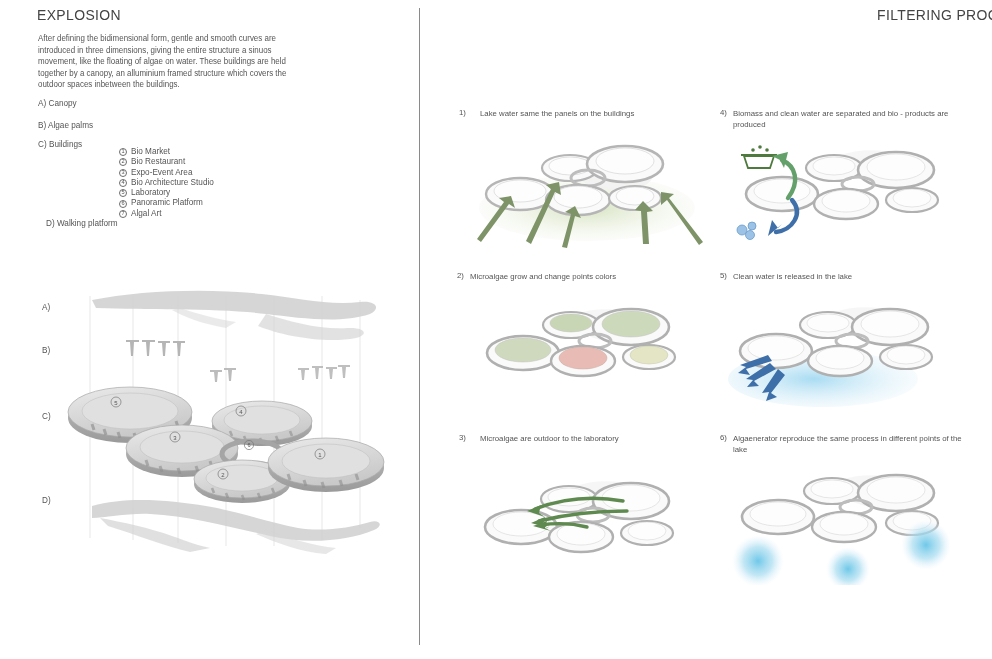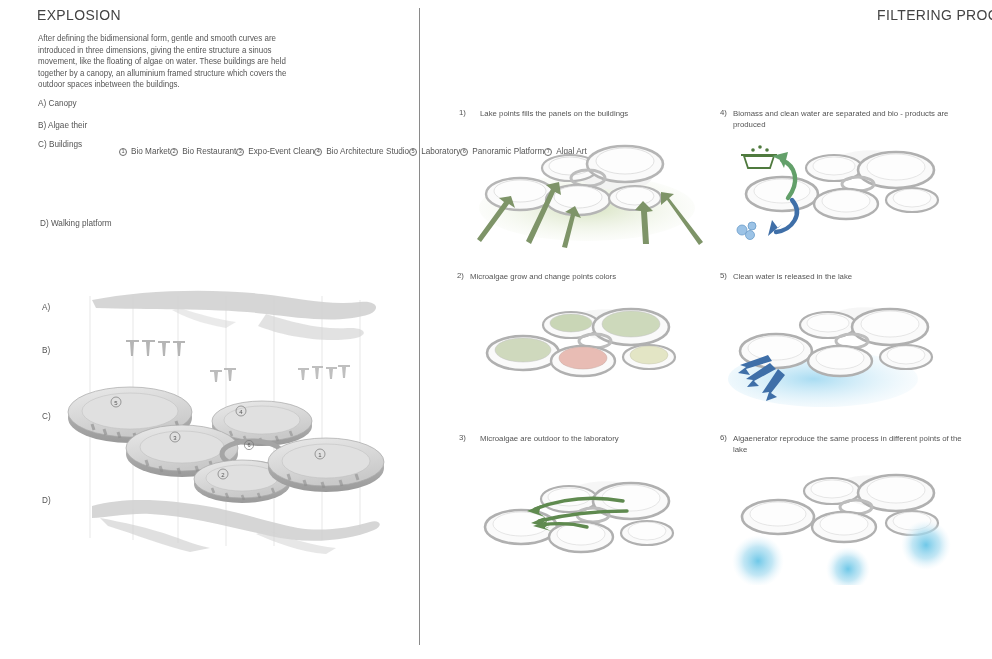--- a/index.html
+++ b/index.html
@@ -58,27 +58,27 @@
   .legend { position: absolute; left: 38px; top: 99px; width: 300px; }
   .legend-row {
     position: absolute;
     font-size: 8.2px;
     color: #555;
     white-space: nowrap;
   }
   .legend-a { left: 0; top: 0; }
   .legend-b { left: 0; top: 22px; }
   .legend-c { left: 0; top: 41px; }
-  .legend-d { left: 2px; top: 120px; }
+  .legend-d { left: 8px; top: 120px; }
 
   .sublist {
     position: absolute;
     left: 81px; top: 48px;
     display: flex;
-    flex-direction: row;
+    flex-direction: column;
     gap: 0px;
   }
   .sub-item {
     display: flex;
     align-items: center;
     gap: 4px;
     font-size: 8.2px;
     line-height: 10.3px;
     color: #555;
     white-space: nowrap;
@@ -152,36 +152,36 @@
   <div class="divider"></div>
 
   <div class="panel-left">
 
     <div class="section-title title-left">EXPLOSION</div>
 
     <div class="intro">After defining the bidimensional form, gentle and smooth curves are introduced in three dimensions, giving the entire structure a sinuos movement, like the floating of algae on water. These buildings are held together by a canopy, an alluminium framed structure which covers the outdoor spaces inbetween the buildings.</div>
 
     <div class="legend">
       <div class="legend-row legend-a">A) Canopy</div>
-      <div class="legend-row legend-b">B) Algae their</div>
+      <div class="legend-row legend-b">B) Algae palms</div>
       <div class="legend-row legend-c">C) Buildings</div>
       <div class="legend-row legend-d">D) Walking platform</div>
 
       <div class="sublist">
         <div class="sub-item">
           <span class="circ">1</span>
           <span>Bio Market</span>
         </div>
         <div class="sub-item">
           <span class="circ">2</span>
           <span>Bio Restaurant</span>
         </div>
         <div class="sub-item">
           <span class="circ">3</span>
-          <span>Expo-Event Clean</span>
+          <span>Expo-Event Area</span>
         </div>
         <div class="sub-item">
           <span class="circ">4</span>
           <span>Bio Architecture Studio</span>
         </div>
         <div class="sub-item">
           <span class="circ">5</span>
           <span>Laboratory</span>
         </div>
         <div class="sub-item">
@@ -356,21 +356,21 @@
       </svg>
     </div>
   </div>
 
   <div class="panel-right">
     <div class="section-title title-right">FILTERING PROCESS</div>
   </div>
 
   <div class="step s1">
     <div class="step-num num-a">1)</div>
-    <div class="step-cap cap-indent-a">Lake points fills the panels on the buildings</div>
+    <div class="step-cap cap-indent-a">Lake water same the panels on the buildings</div>
     <div class="step-fig" style="left:20px; top:22px;">
       <svg width="235" height="120" viewBox="0 0 235 120">
         <defs>
           <radialGradient id="ground1" cx="0.5" cy="0.5" r="0.5">
             <stop offset="0%" stop-color="#d6e2c0"></stop>
             <stop offset="100%" stop-color="#eef3e6" stop-opacity="0.2"></stop>
           </radialGradient>
         </defs>
         <ellipse cx="112" cy="78" rx="108" ry="33" fill="url(#ground1)"></ellipse>
         <g fill="#f2f2f2" opacity="0.9">

